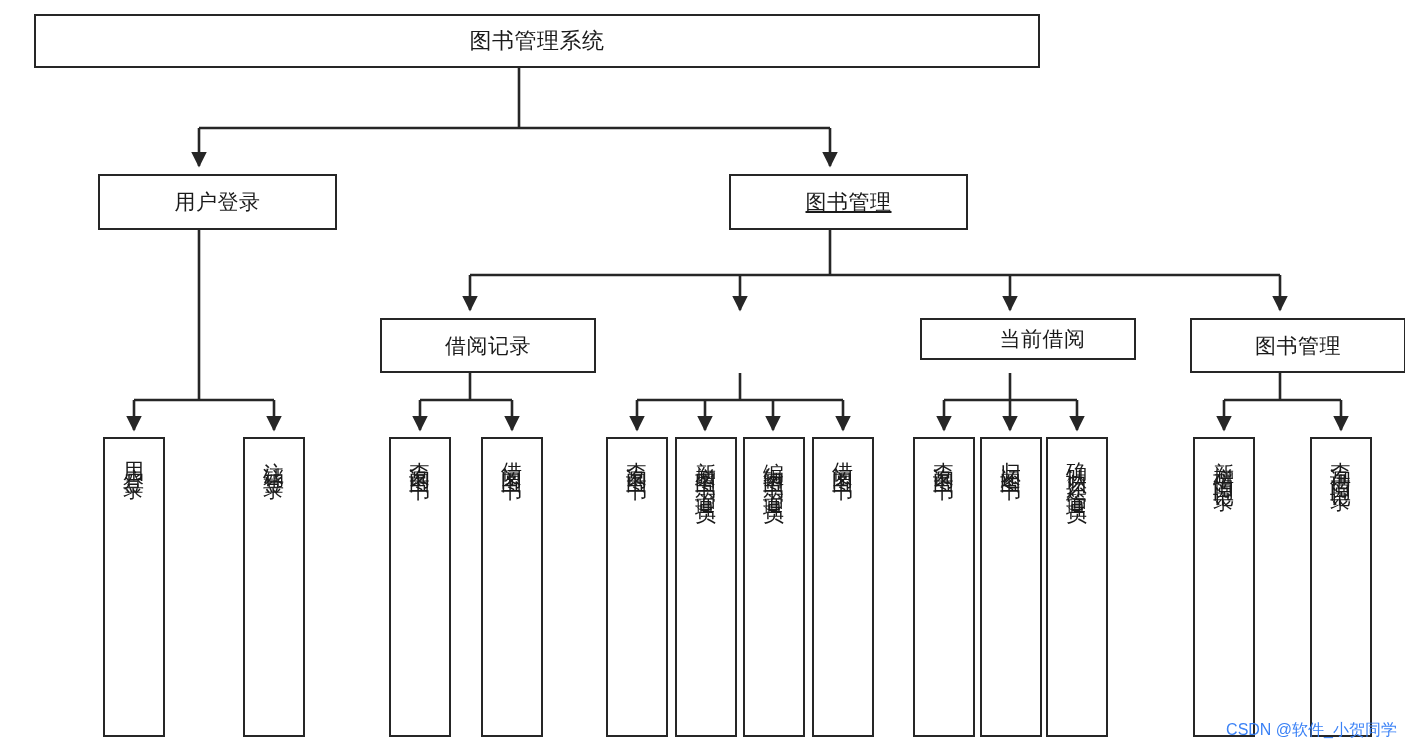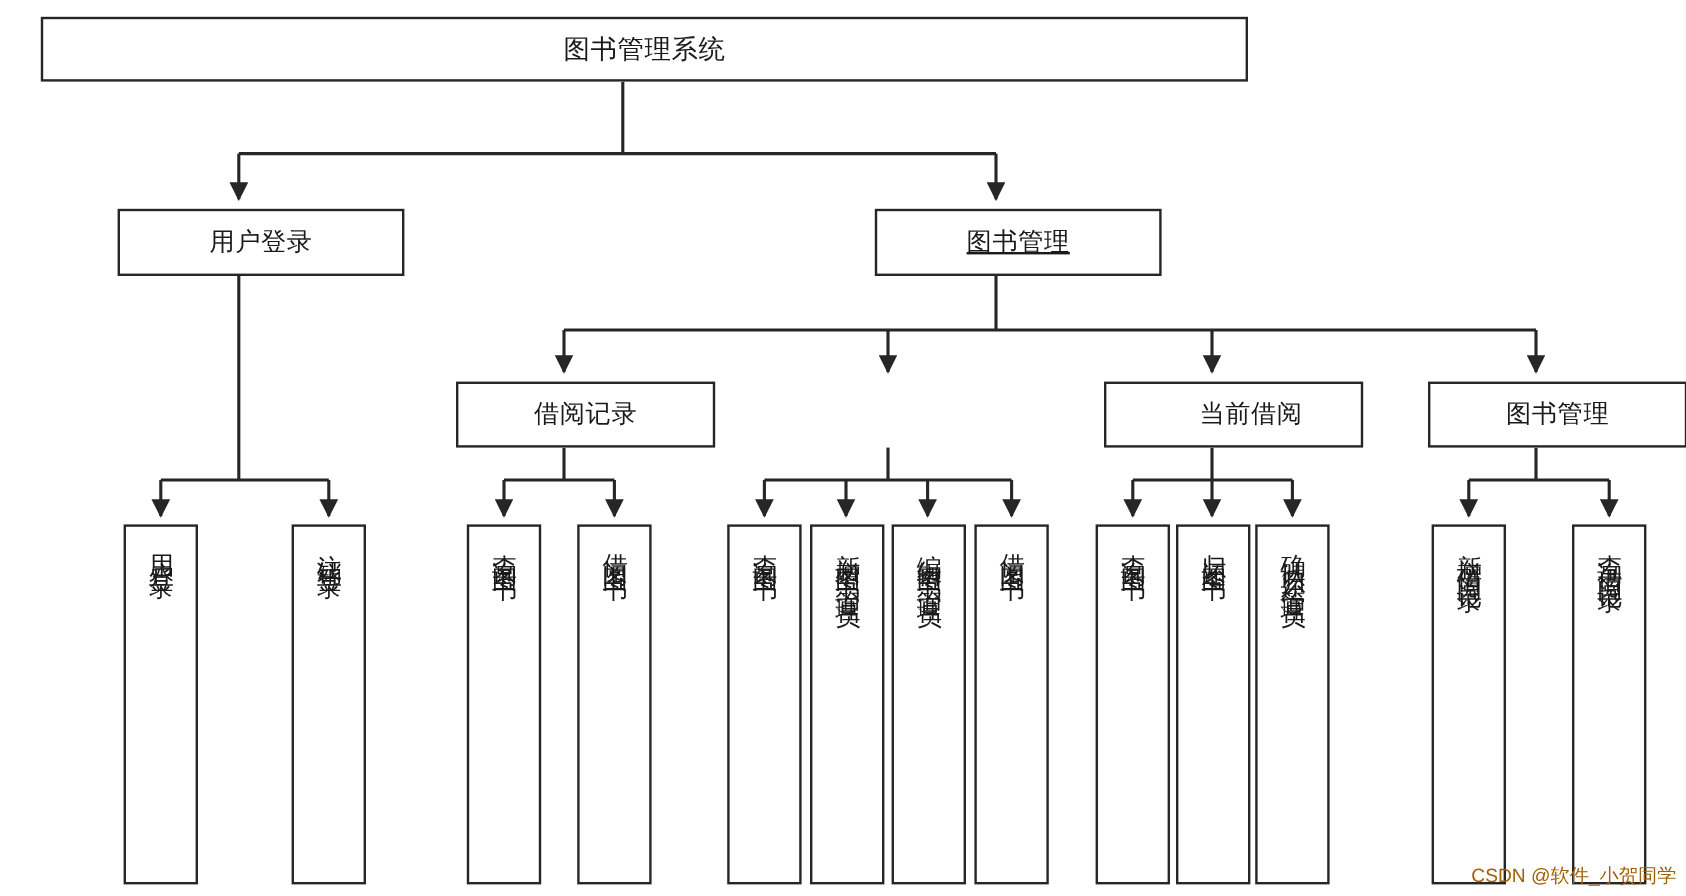--- a/index.html
+++ b/index.html
@@ -60,21 +60,21 @@
   .node.vert .vtext {
     writing-mode: vertical-rl;
     text-orientation: upright;
     display: block;
   }
   .watermark {
     position: absolute;
     right: 8px;
     bottom: 6px;
     font-size: 16px;
-    color: #a16207;
+    color: #3b82f6;
     z-index: 5;
     white-space: nowrap;
     font-family: "Liberation Sans", "DejaVu Sans", sans-serif;
   }
 </style>
 </head>
 <body>
 
 <div id="canvas">
 
@@ -135,21 +135,21 @@
   <div class="node horiz" style="left:80px; top:174px; width:239px; height:56px;">
     <span>用户登录</span>
   </div>
   <div class="node horiz" style="left:711px; top:174px; width:239px; height:56px;text-decoration:underline;">
     <span>图书管理</span>
   </div>
 
   <div class="node horiz" style="left:362px; top:318px; width:216px; height:55px;">
     <span>借阅记录</span>
   </div>
-  <div class="node horiz" style="left:902px; top:318px; width:216px; height:55px;padding-left:29px;">
+  <div class="node horiz" style="left:902px; top:318px; width:216px; height:42px;padding-left:29px;">
     <span>当前借阅</span>
   </div>
   <div class="node horiz" style="left:1172px; top:318px; width:216px; height:55px;">
     <span>图书管理</span>
   </div>
 
   <div class="node vert" style="left:103px; top:437px; width:62px; height:300px;">
     <span class="vtext">用户登录</span>
   </div>
   <div class="node vert" style="left:243px; top:437px; width:62px; height:300px;">

